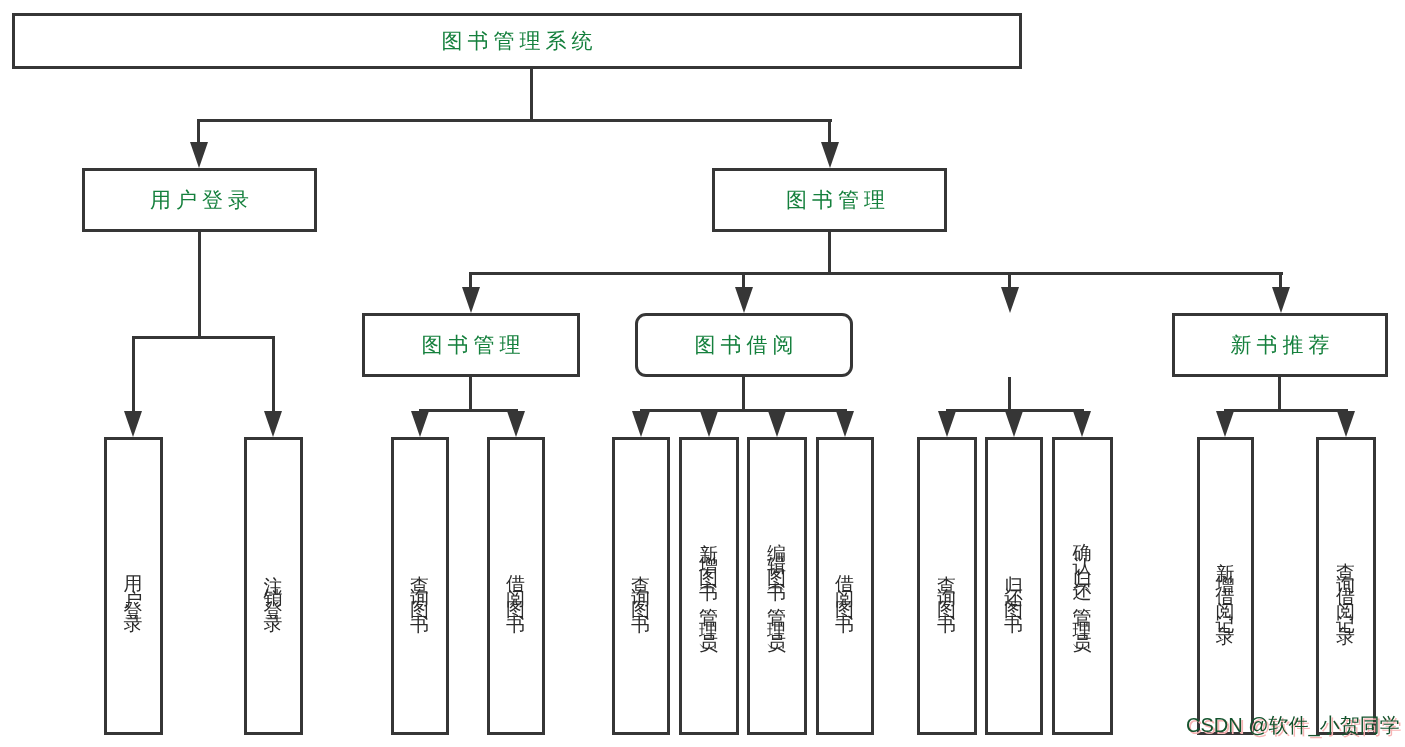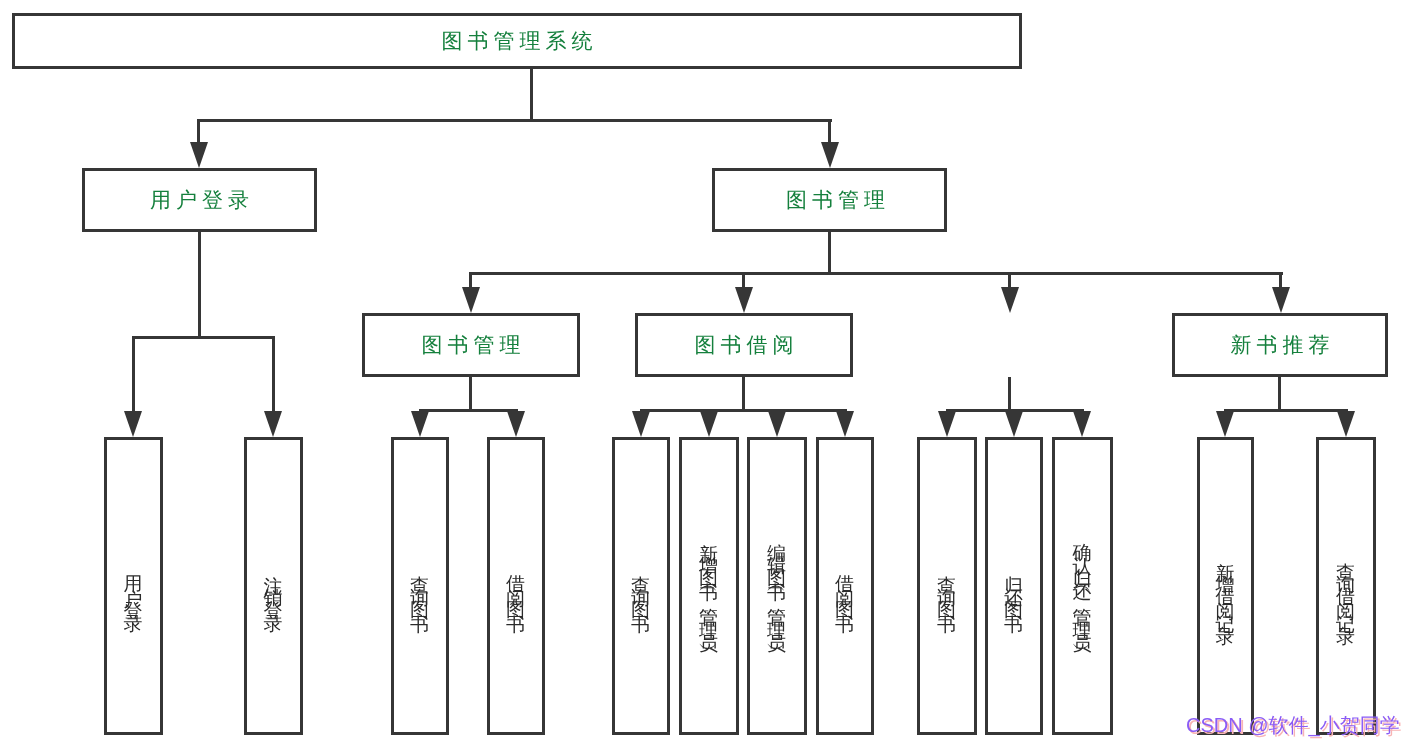--- a/index.html
+++ b/index.html
@@ -42,21 +42,21 @@
   .arrow{
     position:absolute;width:0;height:0;
     border-left:9px solid transparent;
     border-right:9px solid transparent;
     border-top:26px solid #363636;
   }
   #watermark{
     position:absolute;
     left:1186px;top:712px;
     font-size:20px;
-    color:#8b5cf6;
+    color:#14532d;
     text-shadow:2px 2px 0 #f8b4b4;
     white-space:nowrap;
     z-index:5;
   }
 </style>
 </head>
 <body>
 
 <div id="canvas">
 
@@ -84,21 +84,21 @@
   <div class="vline" style="left:469px;top:272px;height:17px;"></div>
   <div class="arrow" style="left:462px;top:287px;"></div>
   <div class="vline" style="left:742px;top:272px;height:17px;"></div>
   <div class="arrow" style="left:735px;top:287px;"></div>
   <div class="vline" style="left:1008px;top:272px;height:17px;"></div>
   <div class="arrow" style="left:1001px;top:287px;"></div>
   <div class="vline" style="left:1279px;top:272px;height:17px;"></div>
   <div class="arrow" style="left:1272px;top:287px;"></div>
 
   <div class="hbox" style="left:362px;top:313px;width:218px;height:64px;">图书管理</div>
-  <div class="hbox" style="left:635px;top:313px;width:218px;height:64px;">图书借阅</div>
+  <div class="hbox" style="left:635px;top:313px;width:218px;height:64px;border-radius:11px;">图书借阅</div>
   <div class="hbox" style="left:1172px;top:313px;width:216px;height:64px;">新书推荐</div>
 
   <div class="vline" style="left:469px;top:377px;height:32px;"></div>
   <div class="hline" style="left:419px;top:409px;width:99px;"></div>
   <div class="vline" style="left:419px;top:409px;height:6px;"></div>
   <div class="arrow" style="left:411px;top:411px;"></div>
   <div class="vline" style="left:515px;top:409px;height:6px;"></div>
   <div class="arrow" style="left:507px;top:411px;"></div>
 
   <div class="vline" style="left:742px;top:377px;height:32px;"></div>

